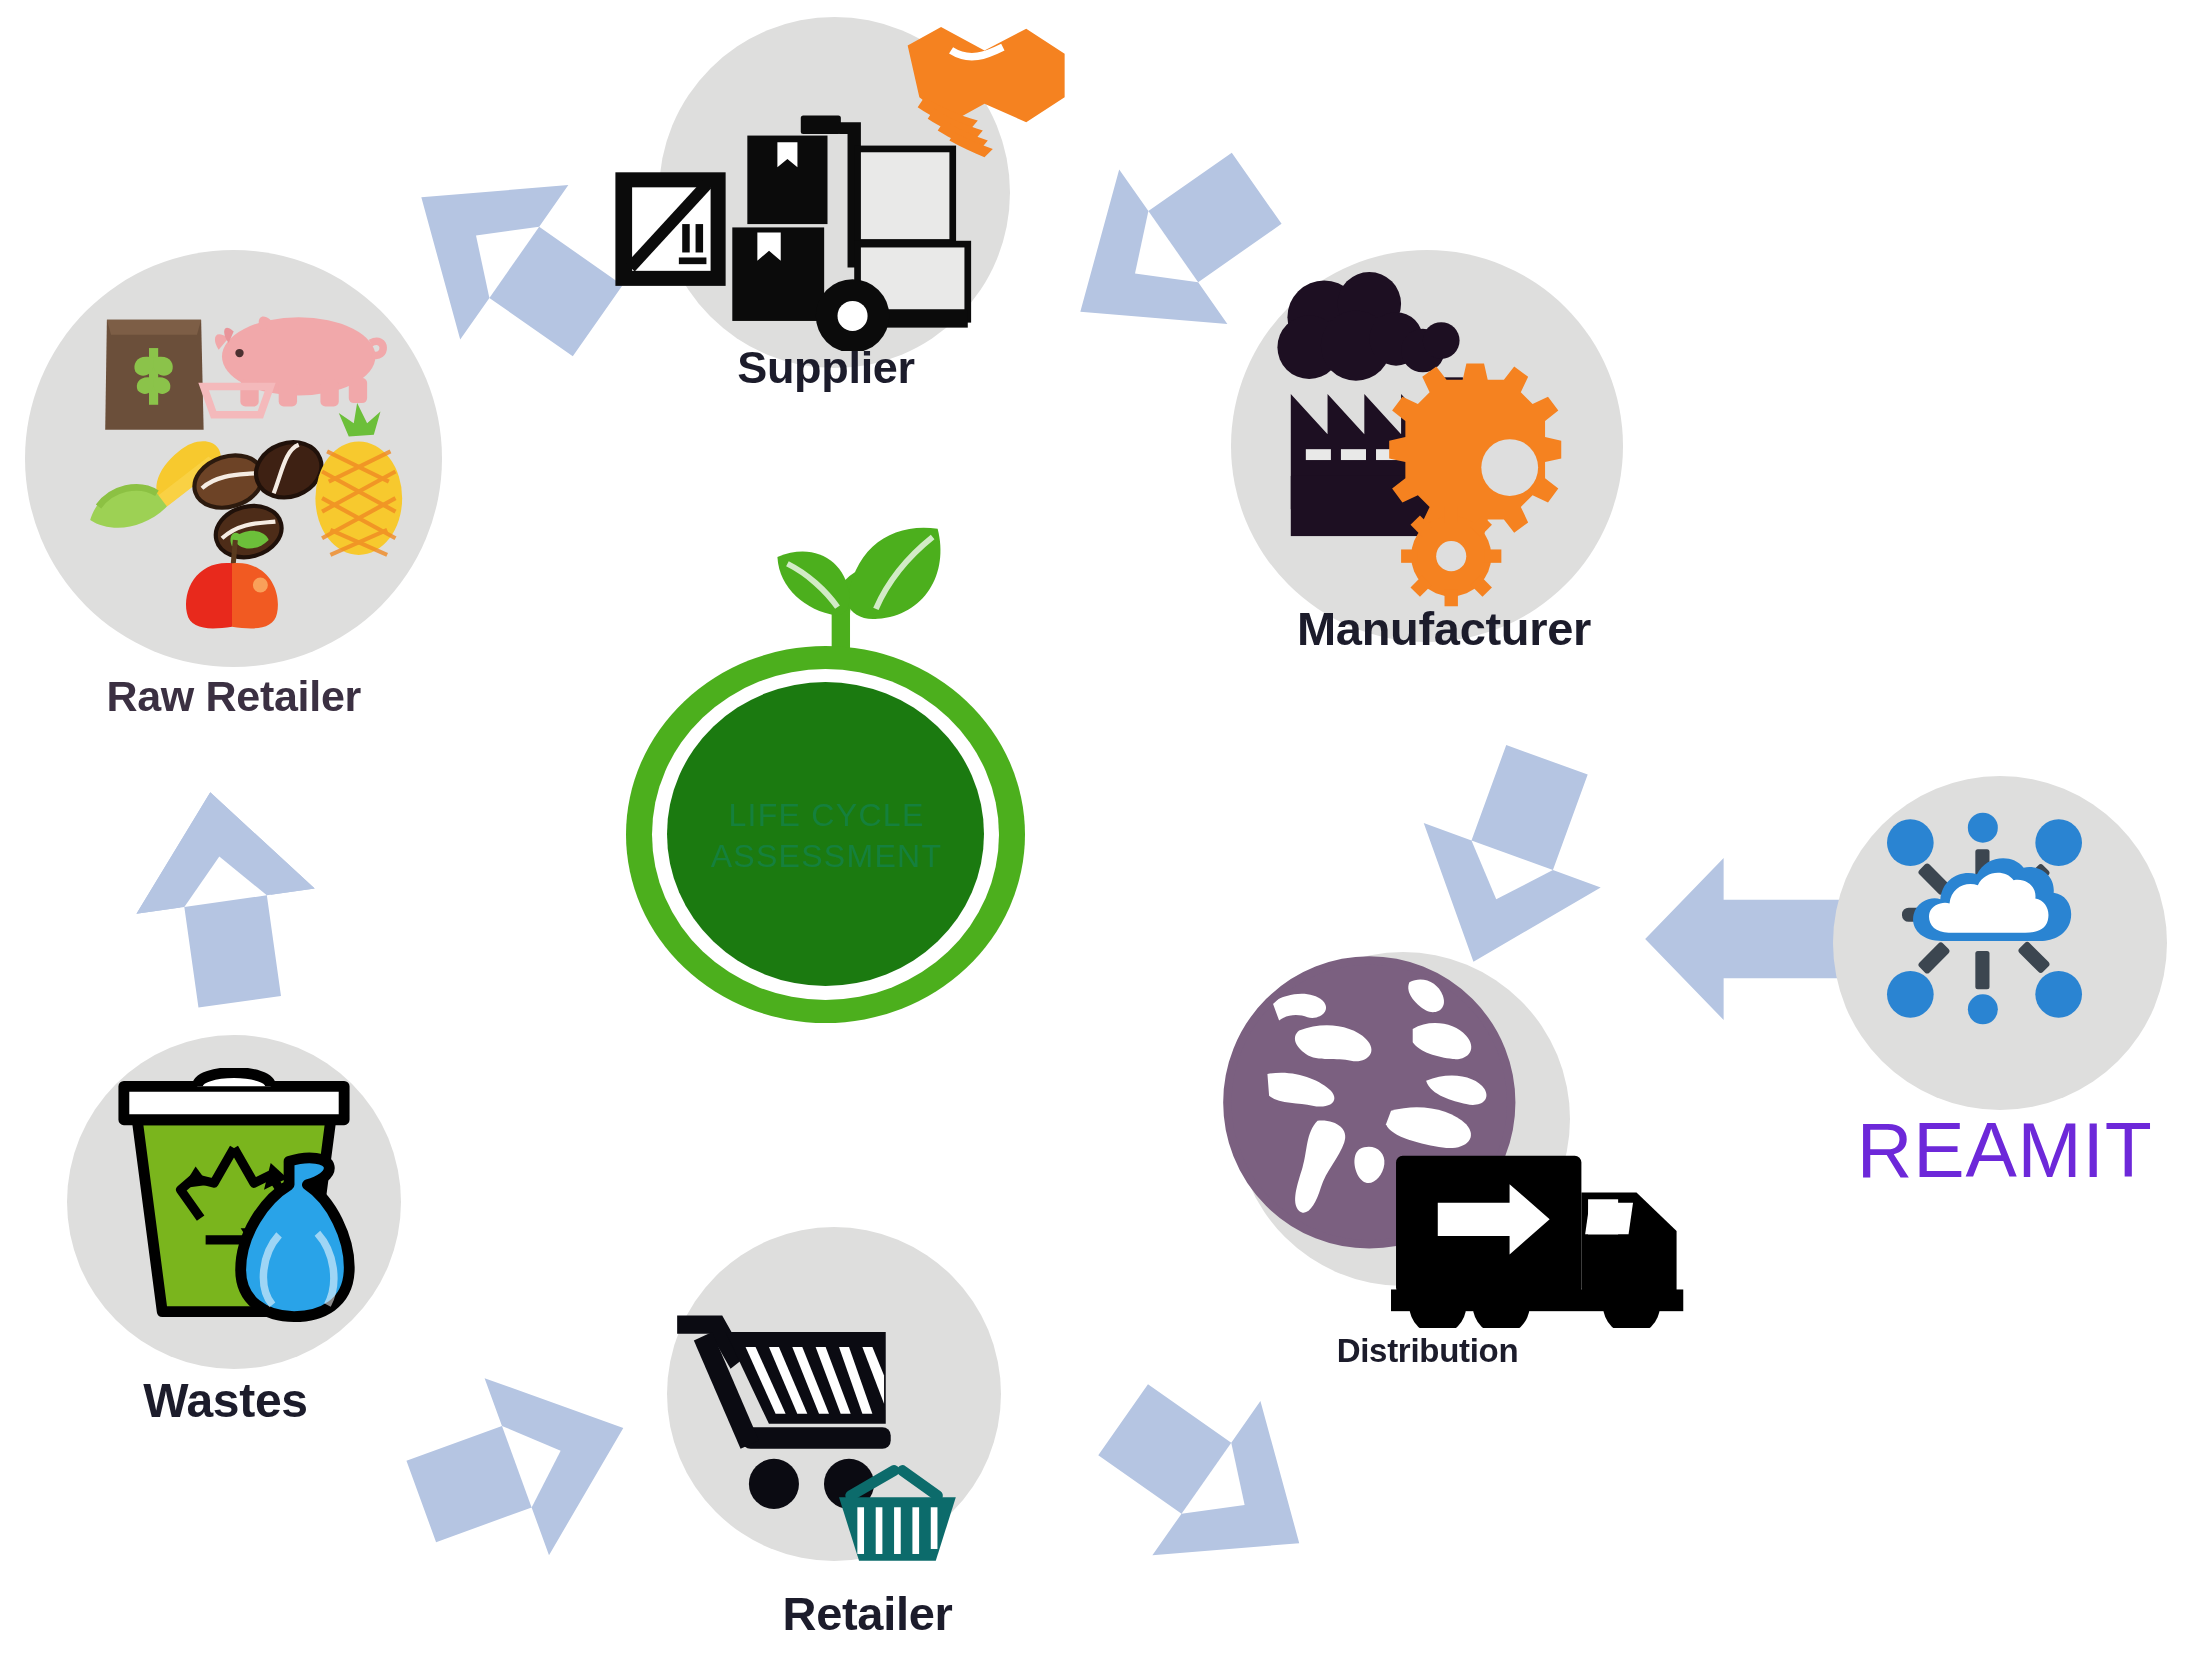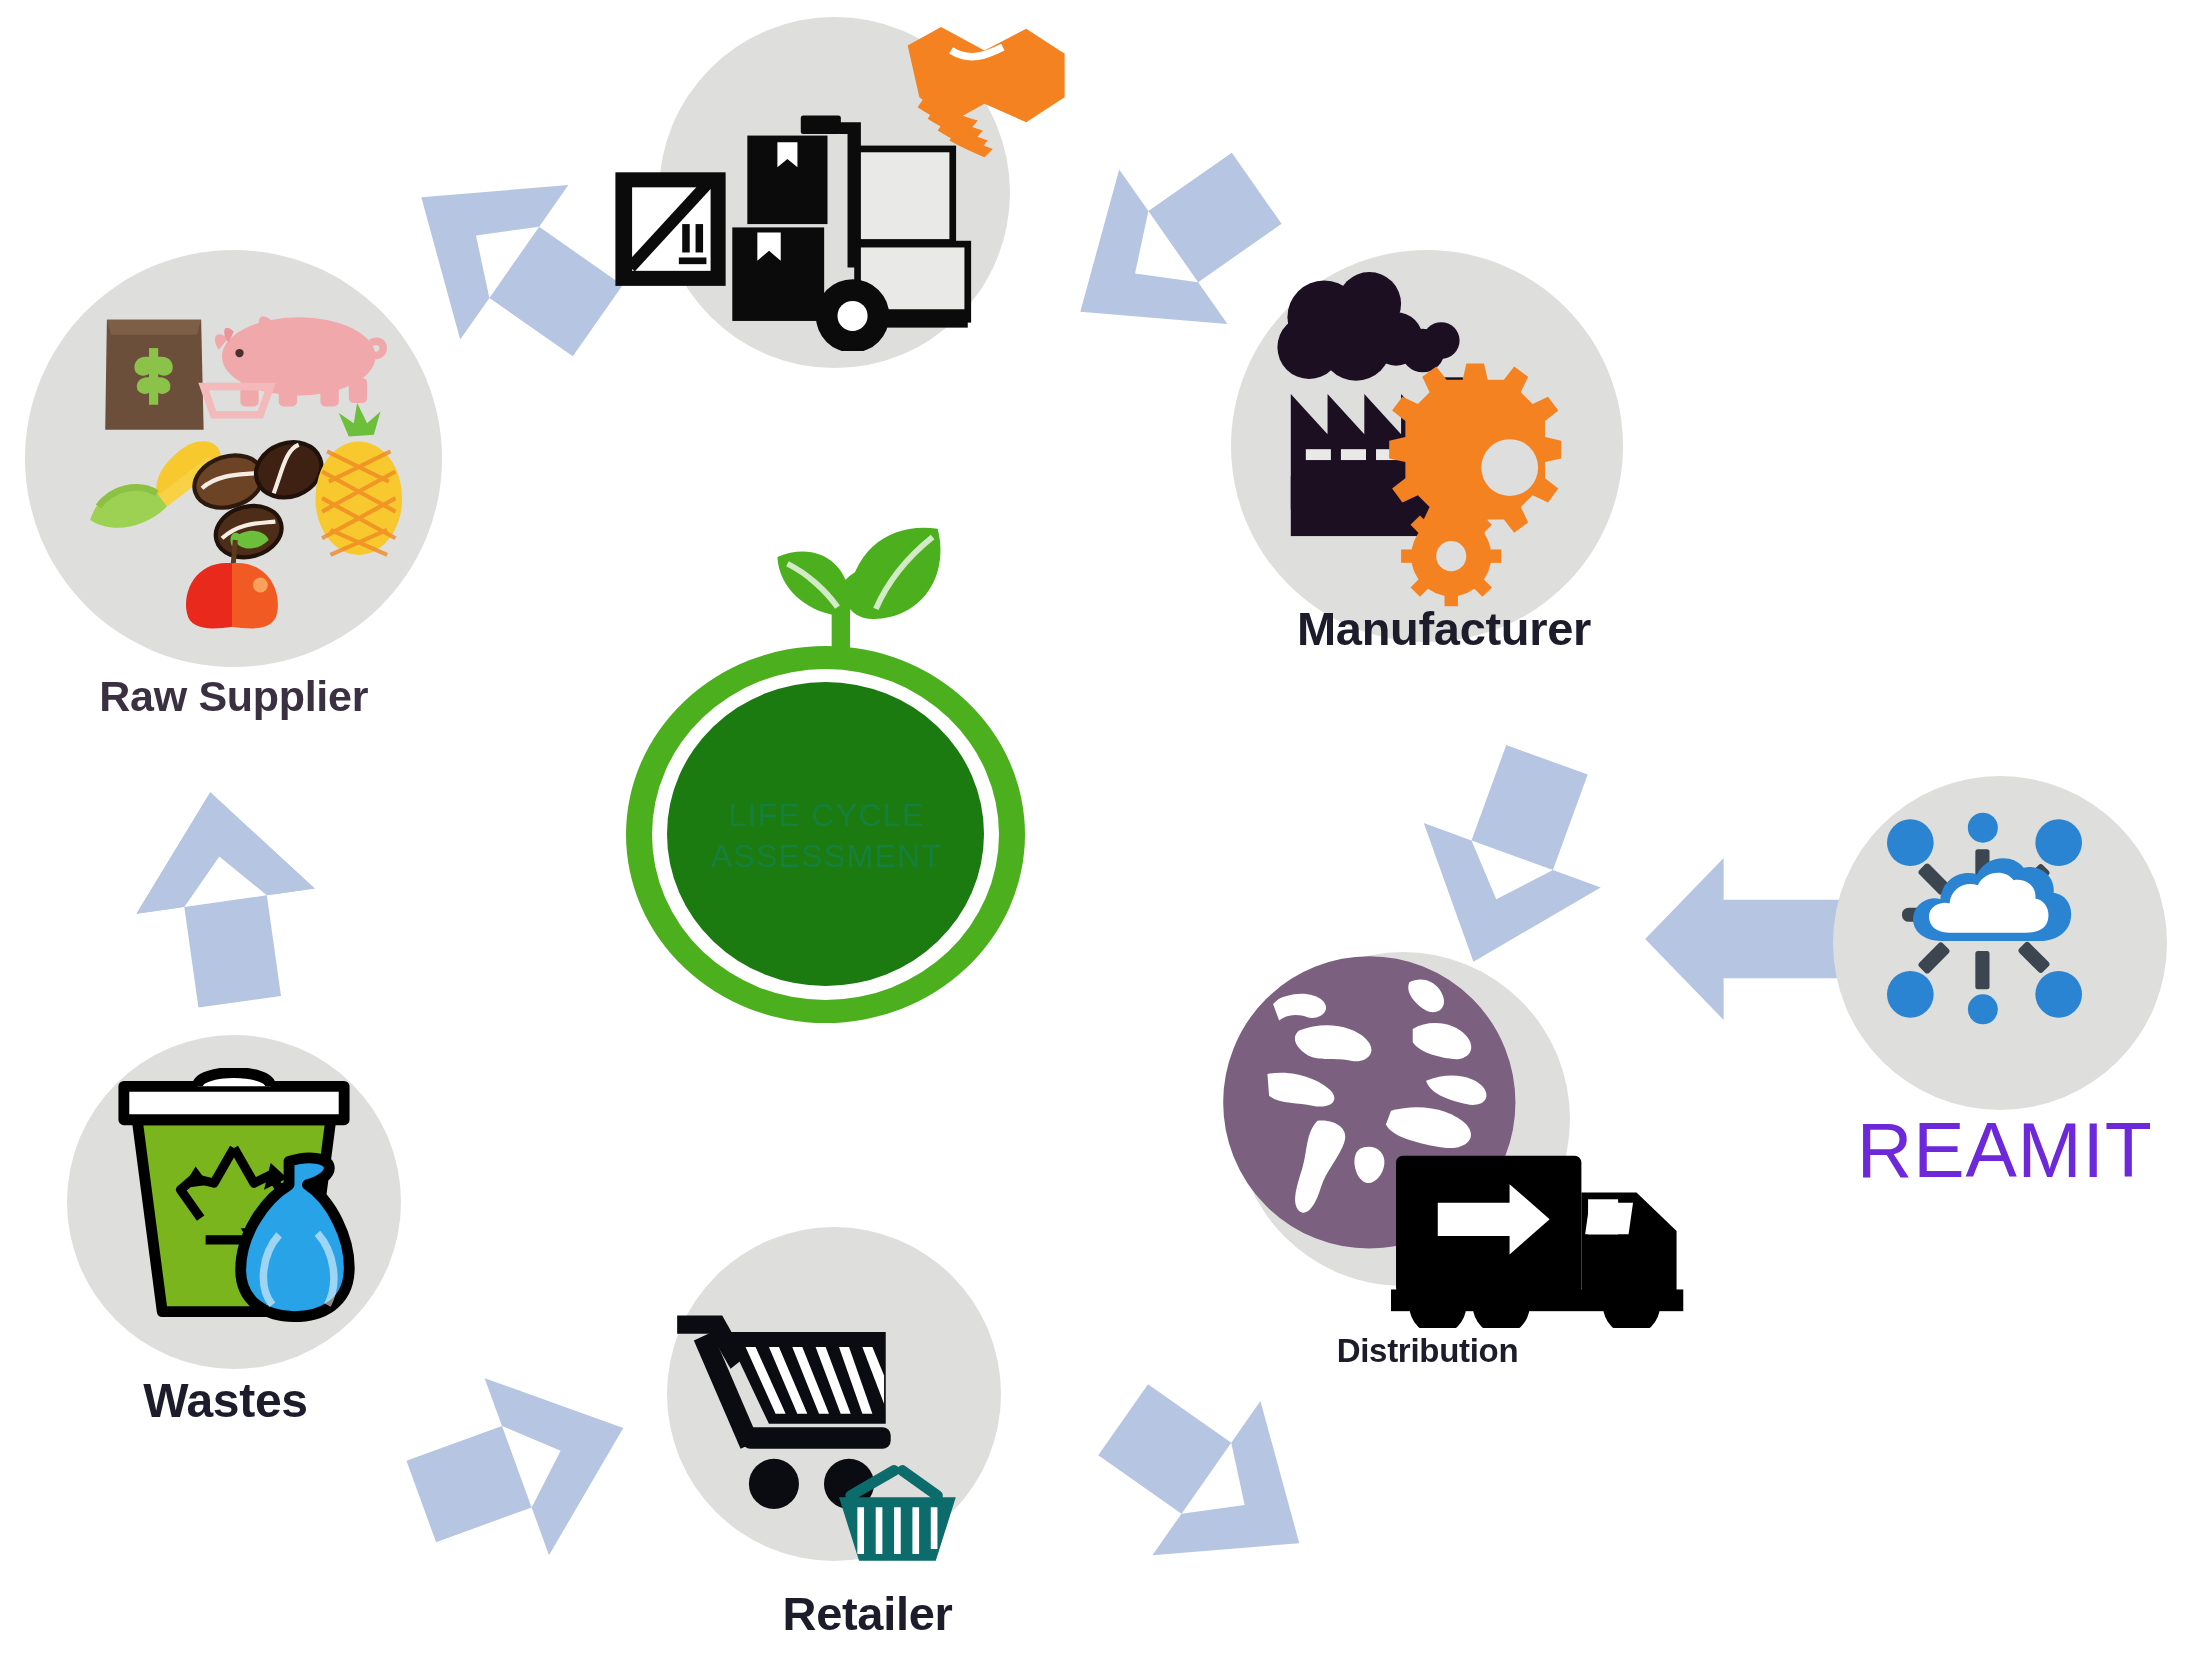--- a/index.html
+++ b/index.html
@@ -156,21 +156,21 @@
       <g>
         <path d="M212 310 C206 296 216 288 224 298" fill="#6cbf3a"></path>
         <path d="M214 300 C230 286 252 290 256 302 C240 318 218 314 214 300 Z" fill="#6cbf3a"></path>
         <path d="M212 348 L216 302" stroke="#5a3b1e" stroke-width="6" fill="none"></path>
         <path d="M212 330 C172 326 152 360 158 390 C162 410 186 410 212 406 Z" fill="#e8291c"></path>
         <path d="M212 330 C252 326 272 360 266 390 C262 410 238 410 212 406 Z" fill="#f15a22"></path>
         <circle cx="246" cy="356" r="9" fill="#f9a05a"></circle>
       </g>
     </svg>
 
-    <div class="label purple" style="left:0;top:422px;width:434px;font-size:43px;">Raw Supplier</div>
+    <div class="label purple" style="left:0;top:422px;width:434px;font-size:43px;">Raw Retailer</div>
   </div>
 
   <div class="node" style="left:584px;top:8.3px;width:484px;height:401px;">
     <div class="disc" style="left:75px;top:8.3px;width:351px;height:351px;"></div>
 
     <svg class="icon" style="left:8.3px;top:8.3px;width:476px;height:334px;" viewBox="0 0 570 400">
 
       <g>
         <rect x="28" y="186" width="132" height="136" fill="#0b0b0b"></rect>
         <rect x="48" y="204" width="94" height="100" fill="#ffffff"></rect>
@@ -202,20 +202,21 @@
       <g fill="#f58220">
         <path d="M378 34 L418 12 L470 40 L520 14 L566 44 L566 96 L520 126 L470 104 L430 126 L392 96 Z"></path>
         <path d="M398 96 C418 108 440 118 462 124 L452 136 C428 130 408 120 390 108 Z"></path>
         <path d="M410 110 C428 122 448 130 468 136 L458 148 C436 142 418 132 402 122 Z"></path>
         <path d="M422 124 C438 134 456 142 474 148 L464 160 C446 154 430 146 414 136 Z"></path>
         <path d="M434 138 C448 146 464 152 480 158 L470 168 C456 162 442 156 428 148 Z"></path>
       </g>
       <path d="M430 40 C452 54 472 46 492 36" stroke="#ffffff" stroke-width="9" fill="none"></path>
     </svg>
 
+    <div class="label" style="left:0;top:334px;width:484px;font-size:45px;">Supplier</div>
   </div>
 
   <div class="node" style="left:1202px;top:250px;width:484px;height:434px;">
     <div class="disc" style="left:29px;top:0px;width:392px;height:392px;"></div>
 
     <svg class="icon" style="left:42px;top:16.7px;width:376px;height:351px;" viewBox="0 0 450 420">
 
       <g fill="#1d0f22">
         <circle cx="96" cy="60" r="44"></circle>
         <circle cx="150" cy="44" r="38"></circle>

